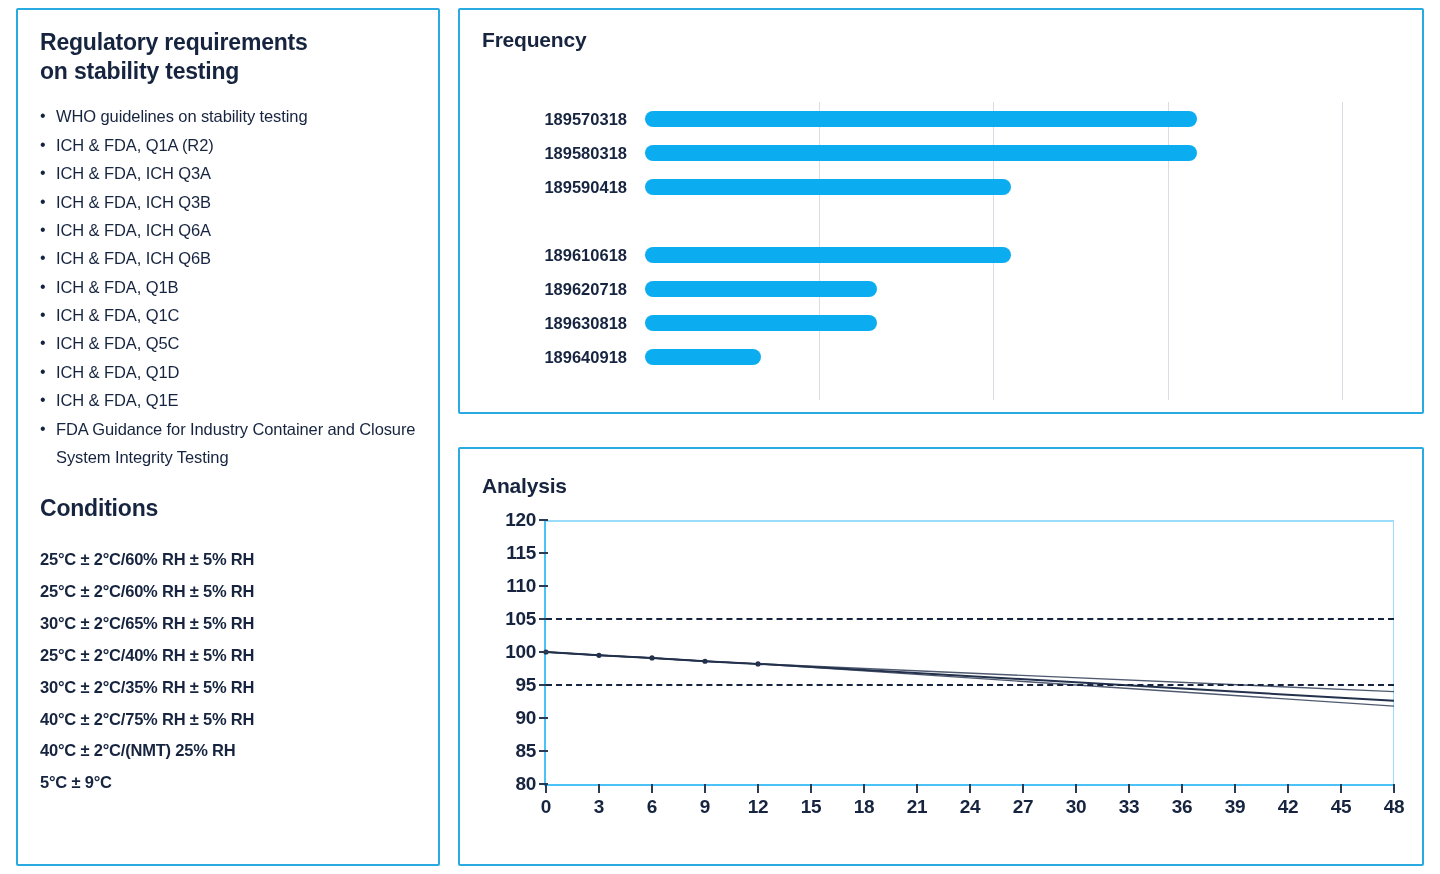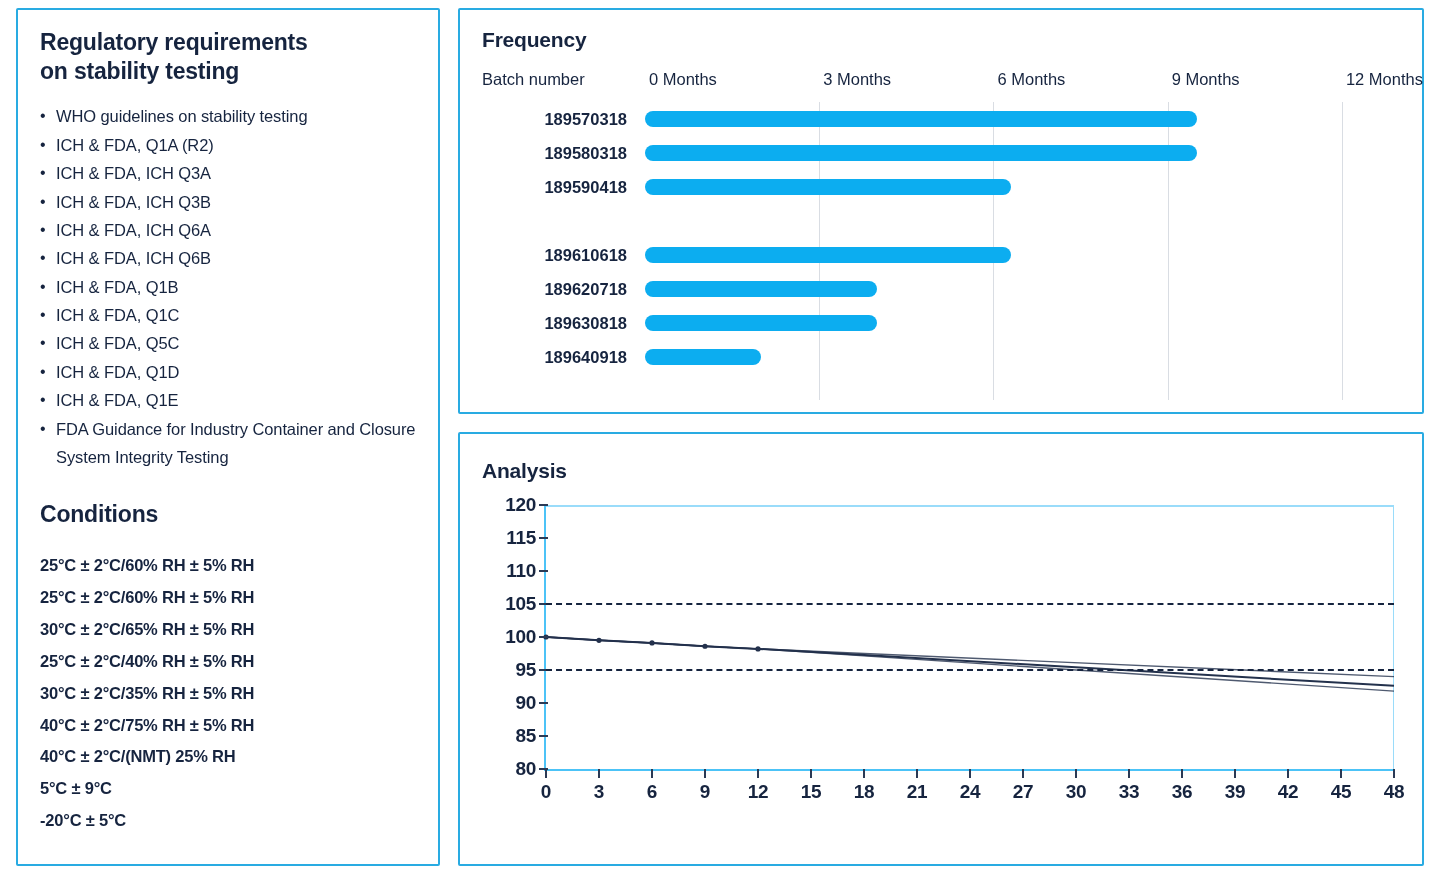--- a/index.html
+++ b/index.html
@@ -24,21 +24,21 @@
   }
   .left-panel {
     width: 424px;
     flex: 0 0 424px;
     padding: 18px 22px 14px 22px;
   }
   .right-col {
     flex: 1 1 auto;
     display: flex;
     flex-direction: column;
-    gap: 18px;
+    gap: 33px;
   }
   .freq-panel {
     flex: 0 0 405px;
     padding: 18px 22px 12px 22px;
   }
   .analysis-panel {
     flex: 1 1 auto;
     padding: 25px 22px 12px 22px;
   }
   
@@ -48,21 +48,21 @@
     font-weight: bold;
     line-height: 1.27;
     letter-spacing: -0.2px;
     margin-bottom: 16px;
   }
   h2.sect-title {
     color: #16243F;
     font-size: 23px;
     font-weight: bold;
     letter-spacing: -0.2px;
-    margin: 30px 0 22px 0;
+    margin: 24px 0 22px 0;
   }
   ul.reg-list { list-style: none; }
   ul.reg-list li {
     display: flex;
     color: #16243F;
     font-size: 16.5px;
     line-height: 1.72;
     letter-spacing: -0.1px;
   }
   ul.reg-list li .bullet {
@@ -269,37 +269,28 @@
     <h2 class="sect-title">Conditions</h2>
     <ul class="cond-list" id="cond-list">
         <li>25°C ± 2°C/60% RH ± 5% RH</li>
         <li>25°C ± 2°C/60% RH ± 5% RH</li>
         <li>30°C ± 2°C/65% RH ± 5% RH</li>
         <li>25°C ± 2°C/40% RH ± 5% RH</li>
         <li>30°C ± 2°C/35% RH ± 5% RH</li>
         <li>40°C ± 2°C/75% RH ± 5% RH</li>
         <li>40°C ± 2°C/(NMT) 25% RH</li>
         <li>5°C ± 9°C</li>
-        <li>-20°C ± 5°C</li>
       </ul>
   </section>
 
   <div class="right-col">
 
     <section class="panel freq-panel">
       <div class="chart-title">Frequency</div>
       <div class="freq-body">
-        <div class="freq-head" id="freq-head">
-            <div class="hcell batch">Batch number</div>
-            <div class="hcell" style="left: 167px;">0 Months</div>
-            <div class="hcell" style="left: 341.231px;">3 Months</div>
-            <div class="hcell" style="left: 515.462px;">6 Months</div>
-            <div class="hcell" style="left: 689.692px;">9 Months</div>
-            <div class="hcell" style="left: 863.923px;">12 Months</div>
-          </div>
         <div class="freq-plot" id="freq-plot">
             <div class="gridline" style="left: 337.231px;"></div>
             <div class="gridline" style="left: 511.462px;"></div>
             <div class="gridline" style="left: 685.692px;"></div>
             <div class="gridline" style="left: 859.923px;"></div>
             <div class="bar-row" style="top: 0px;">
               <div class="bar-label">189570318</div>
               <div class="bar" style="width: 551.731px; background: rgb(12, 173, 240);"></div>
             </div>
             <div class="bar-row" style="top: 34px;">

